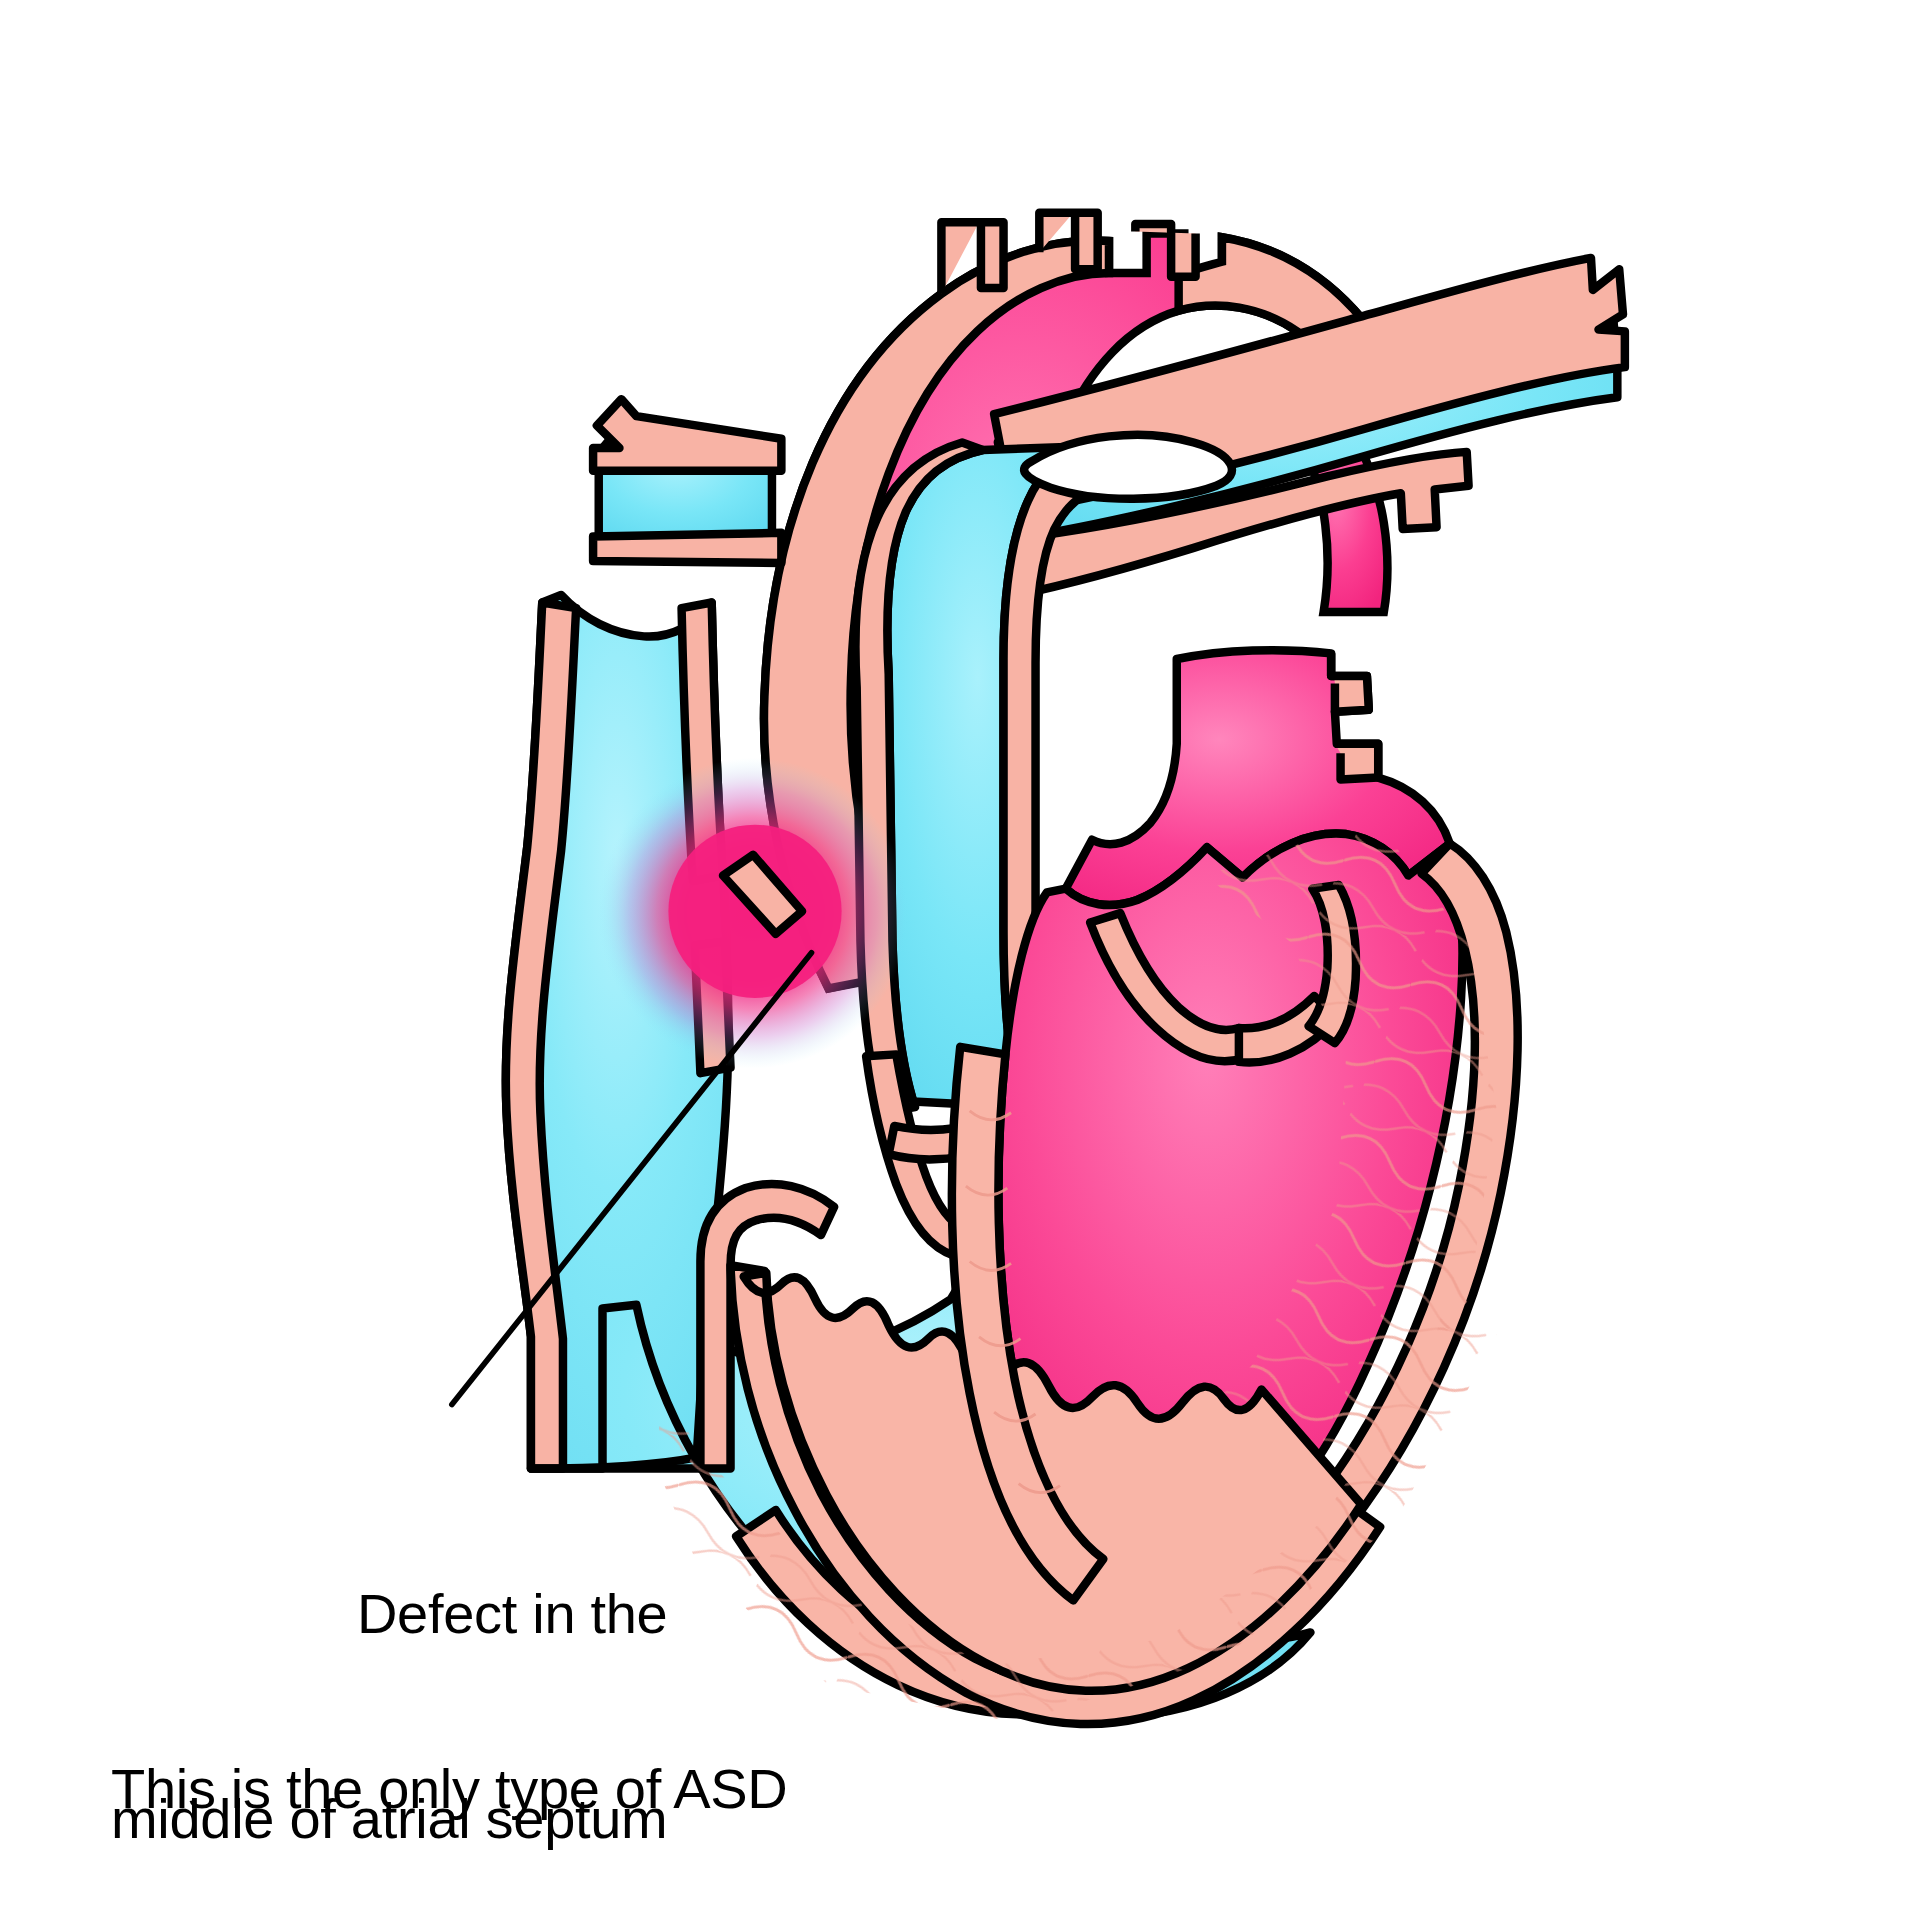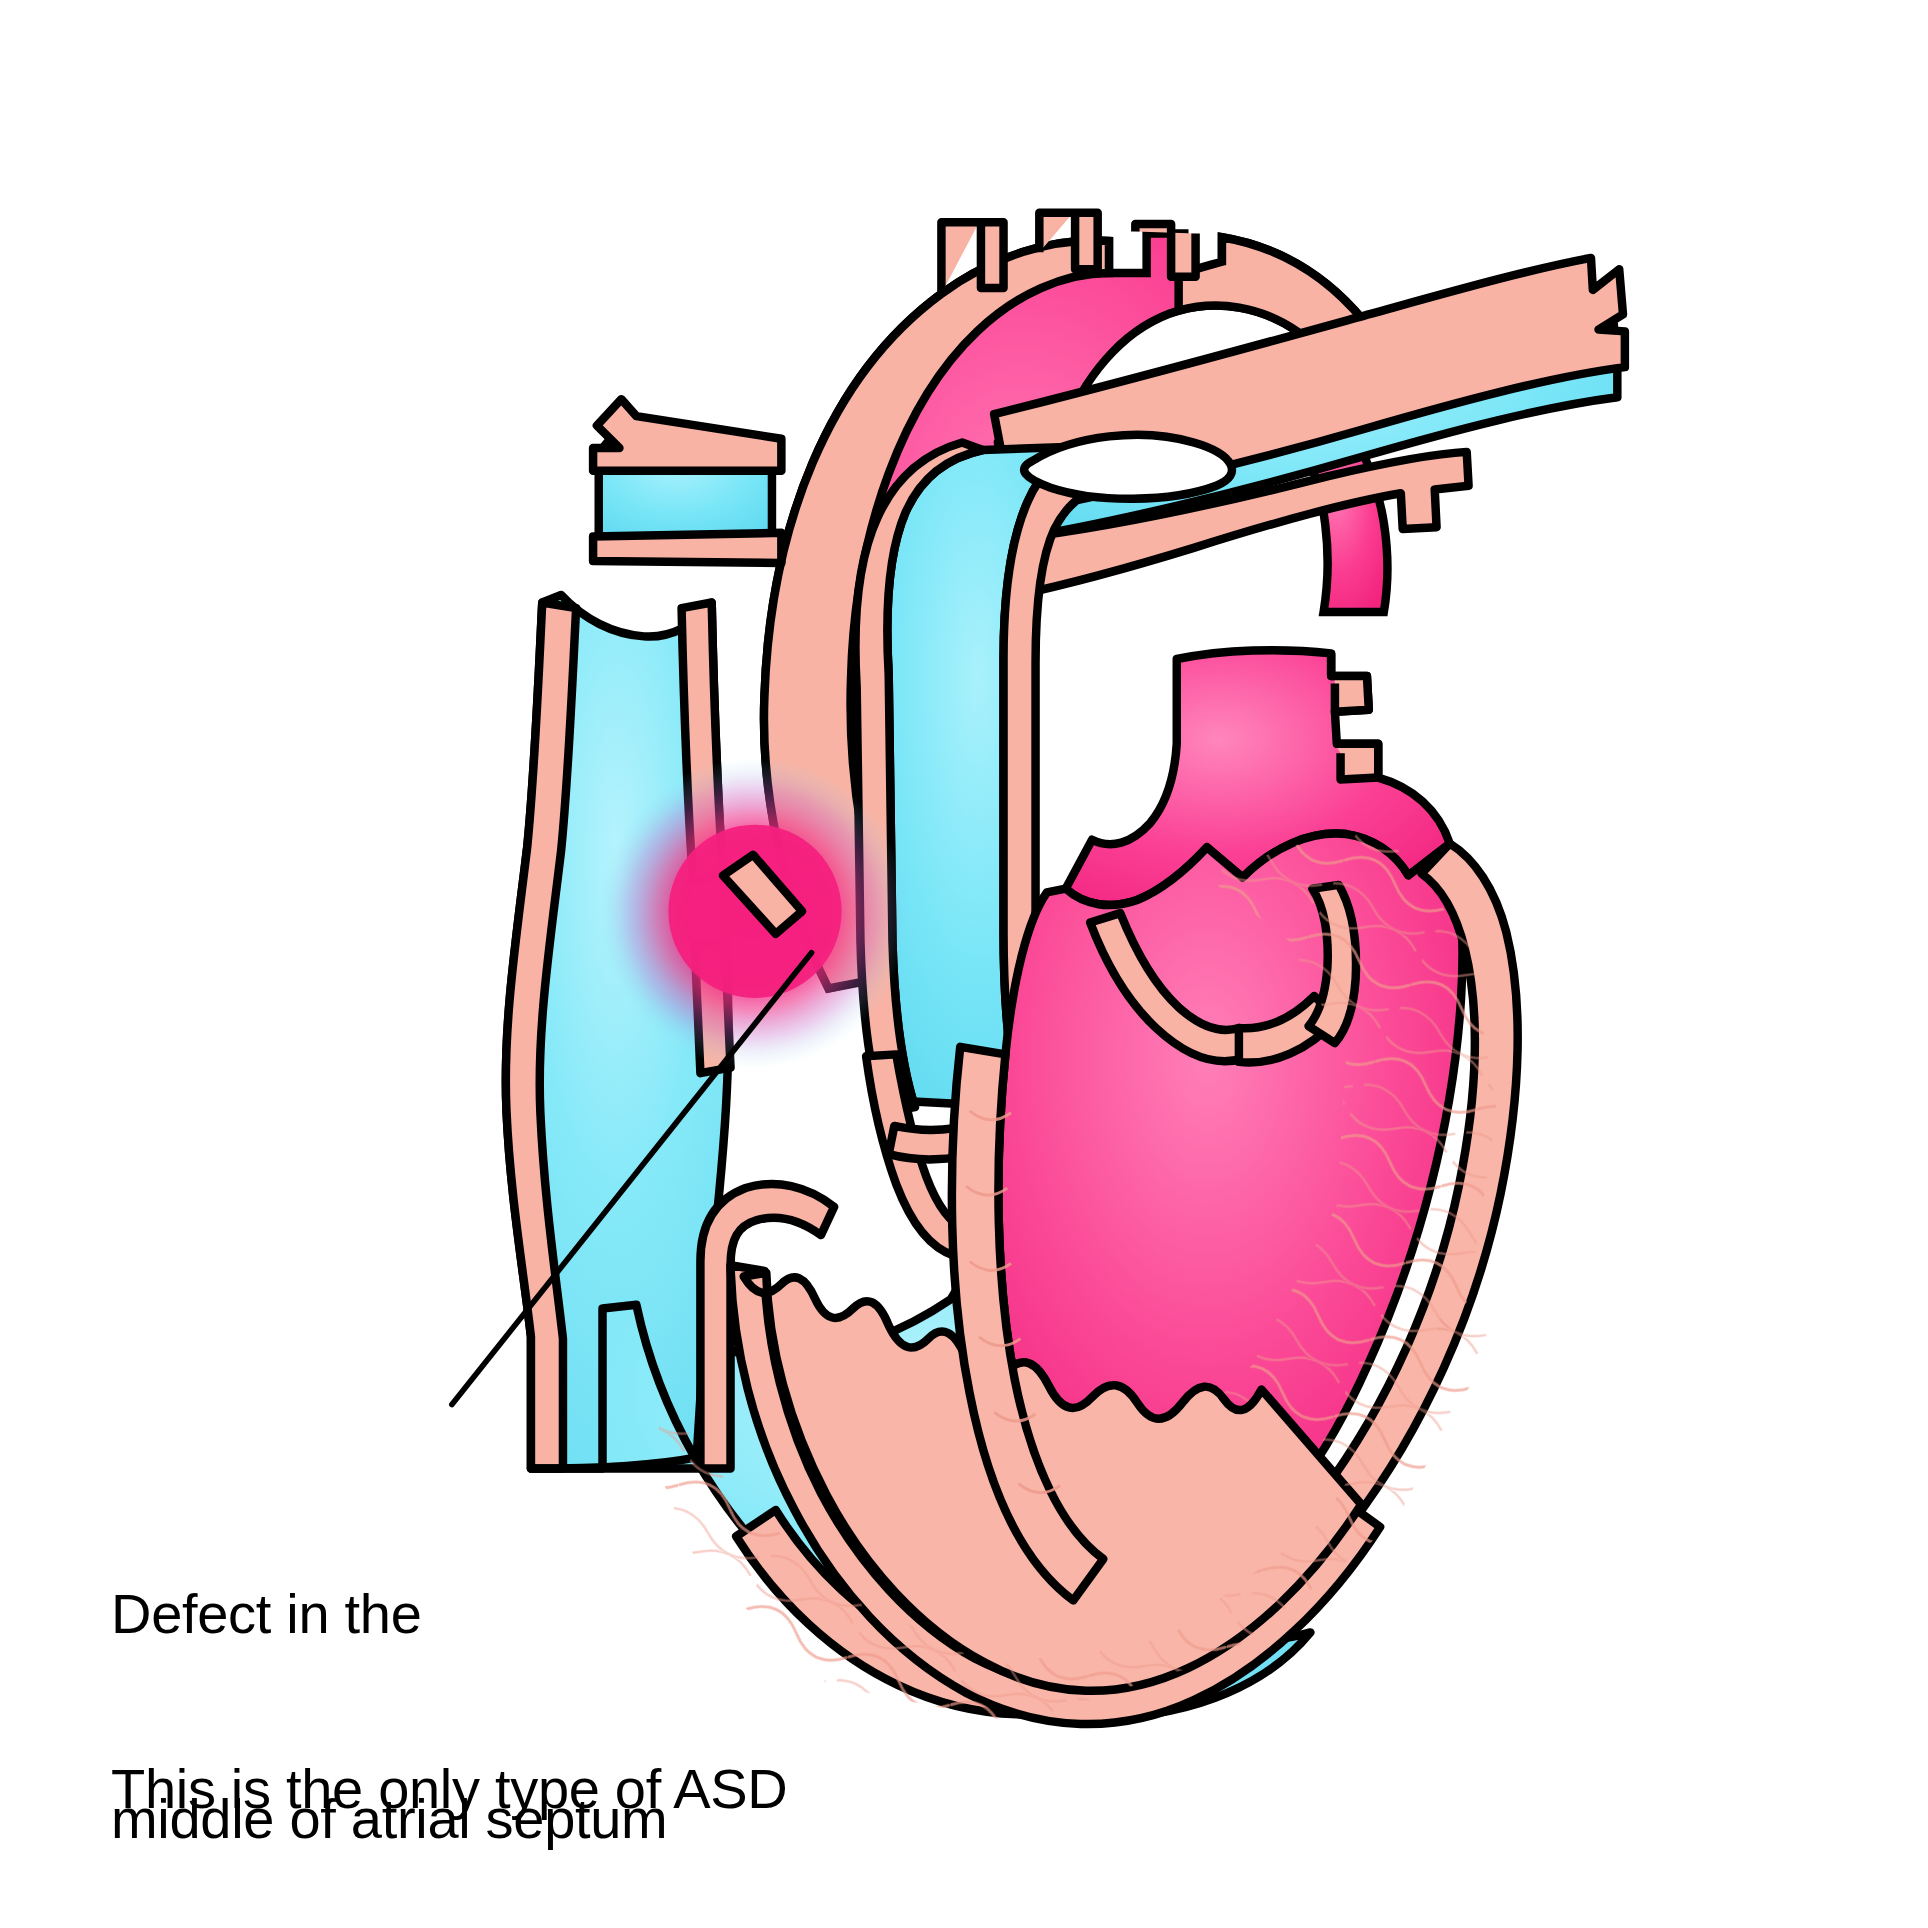--- a/index.html
+++ b/index.html
@@ -13,20 +13,21 @@
     position: relative;
     font-family: "Liberation Sans", sans-serif;
     overflow: hidden;
   }
   #figure-root {
     position: absolute;
     left: 0; top: 0;
     width: 1928px;
     height: 1928px;
     background: #ffffff;
+    text-align: right;
   }
   #heart-svg {
     position: absolute;
     left: 0; top: 0;
     width: 1928px;
     height: 1928px;
     display: block;
   }
   .caption-block {
     position: absolute;

